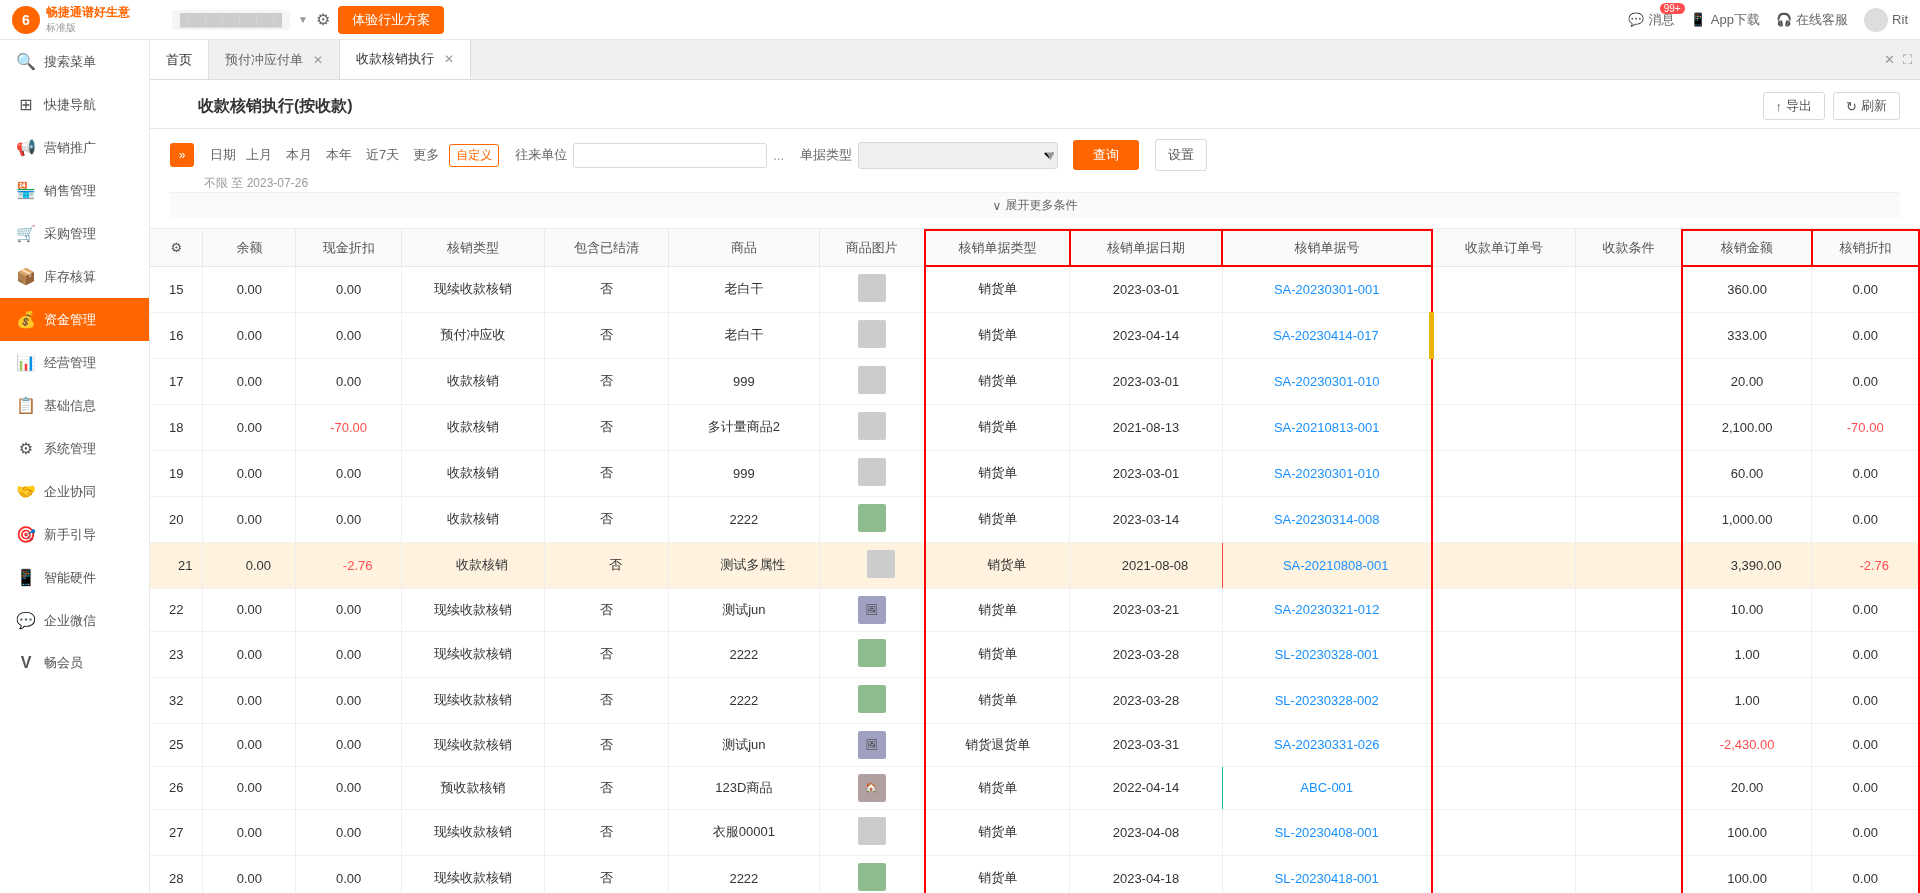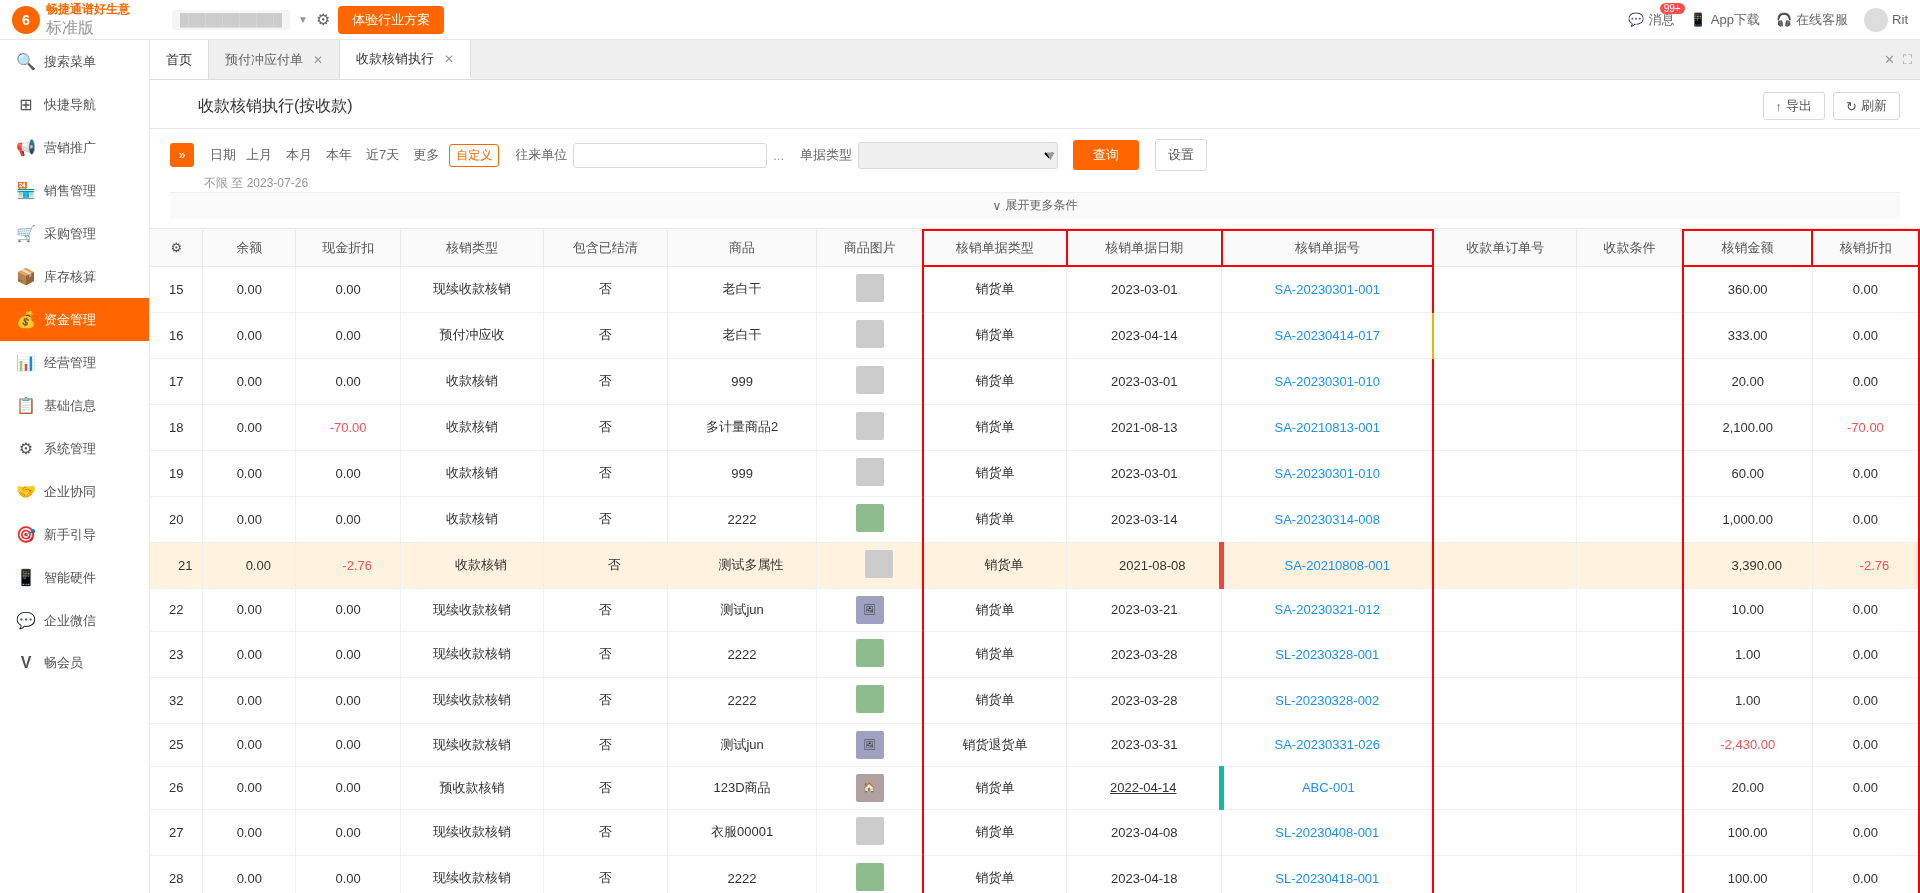--- a/index.html
+++ b/index.html
@@ -35,21 +35,21 @@
     
     .tab-bar { height: 40px; background: #f0f0f0; display: flex; align-items: stretch; border-bottom: 1px solid #ddd; }
     .tab { display: flex; align-items: center; gap: 6px; padding: 0 16px; cursor: pointer; font-size: 13px; color: #666; border-right: 1px solid #ddd; background: #f0f0f0; }
     .tab.active { background: #fff; color: #333; border-bottom: 2px solid #fff; }
     .tab-home { background: #fff; color: #333; font-weight: 500; }
     .tab-close { font-size: 12px; color: #999; margin-left: 4px; }
     .tab-bar-actions { margin-left: auto; display: flex; align-items: center; padding: 0 8px; gap: 8px; color: #999; }
 
     
     .page-header { padding: 12px 20px 8px; background: #fff; border-bottom: 1px solid #e8e8e8; display: flex; justify-content: space-between; align-items: center; }
-    .page-title { font-size: 16px; font-weight: 400; color: #333; padding-left: 28px; }
+    .page-title { font-size: 16px; font-weight: 700; color: #333; padding-left: 28px; }
     .page-actions { display: flex; gap: 8px; }
     .btn-outline { border: 1px solid #d9d9d9; background: #fff; padding: 4px 12px; border-radius: 3px; cursor: pointer; font-size: 13px; color: #555; display: flex; align-items: center; gap: 4px; }
 
     
     .filter-bar { background: #fff; padding: 10px 20px; border-bottom: 1px solid #e8e8e8; }
     .filter-row { display: flex; align-items: center; gap: 16px; flex-wrap: wrap; }
     .expand-btn { width: 24px; height: 24px; background: #ff6600; color: white; border: none; border-radius: 3px; cursor: pointer; display: flex; align-items: center; justify-content: center; font-size: 12px; }
     .filter-item { display: flex; align-items: center; gap: 6px; }
     .filter-label { color: #666; font-size: 13px; }
     .date-shortcuts { display: flex; gap: 6px; align-items: center; }
@@ -82,21 +82,21 @@
 </head>
 <body>
 
 <div class="top-bar">
   <div class="logo-area">
     <div class="logo-icon">
       <span>6</span>
     </div>
     <div>
       <div style="font-size:12px;font-weight:bold;color:#ff6600;">畅捷通谱好生意</div>
-      <div style="font-size:16px;color:#999;">标准版</div>
+      <div style="font-size:10px;color:#999;">标准版</div>
     </div>
   </div>
   <div class="top-bar-center">
     <span class="company-name" style="color:#ccc;background:#f5f5f5;font-size:12px;">████████████</span>
     <span class="chevron-down">▼</span>
     <span class="gear-icon">⚙</span>
     <button class="trial-btn">体验行业方案</button>
   </div>
   <div class="top-bar-right">
     <div class="top-right-item notification-area">
@@ -305,21 +305,21 @@
             <tr>
     <td>16</td>
     <td>0.00</td>
     <td class="">0.00</td>
     <td>预付冲应收</td>
     <td>否</td>
     <td>老白干</td>
     <td><span style="display:inline-block;width:28px;height:28px;background:#ccc;border-radius:2px;"></span></td>
     <td style="border-left:2px solid red;border-right:1px solid #f0f0f0;">销货单</td>
     <td style="border-right:1px solid #f0f0f0;">2023-04-14</td>
-    <td style="border-right:2px solid #eab308;"><a href="#" class="link-cell">SA-20230414-017</a></td>
+    <td style="border-right:5px solid #eab308;"><a href="#" class="link-cell">SA-20230414-017</a></td>
     <td></td>
     <td></td>
     <td class="" style="border-left:2px solid red;">333.00</td>
     <td class="" style="border-right:2px solid red;">0.00</td>
   </tr>
             <tr>
     <td>17</td>
     <td>0.00</td>
     <td class="">0.00</td>
     <td>收款核销</td>
@@ -384,21 +384,21 @@
   </tr>
             <tr class="highlighted">
     <td>21</td>
     <td>0.00</td>
     <td class="negative">-2.76</td>
     <td>收款核销</td>
     <td>否</td>
     <td>测试多属性</td>
     <td><span style="display:inline-block;width:28px;height:28px;background:#ccc;border-radius:2px;"></span></td>
     <td style="border-left:2px solid red;border-right:1px solid #f0f0f0;">销货单</td>
-    <td style="border-right:5px solid #ef4444;">2021-08-08</td>
+    <td style="border-right:1px solid #ef4444;">2021-08-08</td>
     <td style="border-right:2px solid red;"><a href="#" class="link-cell">SA-20210808-001</a></td>
     <td></td>
     <td></td>
     <td class="" style="border-left:2px solid red;">3,390.00</td>
     <td class="negative" style="border-right:2px solid red;">-2.76</td>
   </tr>
             <tr>
     <td>22</td>
     <td>0.00</td>
     <td class="">0.00</td>
@@ -464,21 +464,21 @@
   </tr>
             <tr>
     <td>26</td>
     <td>0.00</td>
     <td class="">0.00</td>
     <td>预收款核销</td>
     <td>否</td>
     <td>123D商品</td>
     <td><span style="display:inline-block;width:28px;height:28px;background:#b0a0a0;border-radius:2px;font-size:10px;text-align:center;line-height:28px;">🏠</span></td>
     <td style="border-left:2px solid red;border-right:1px solid #f0f0f0;">销货单</td>
-    <td style="border-right:5px solid #14b8a6;text-decoration:underline;">2022-04-14</td>
+    <td style="border-right:1px solid #14b8a6;">2022-04-14</td>
     <td style="border-right:2px solid red;"><a href="#" class="link-cell">ABC-001</a></td>
     <td></td>
     <td></td>
     <td class="" style="border-left:2px solid red;">20.00</td>
     <td class="" style="border-right:2px solid red;">0.00</td>
   </tr>
             <tr>
     <td>27</td>
     <td>0.00</td>
     <td class="">0.00</td>

